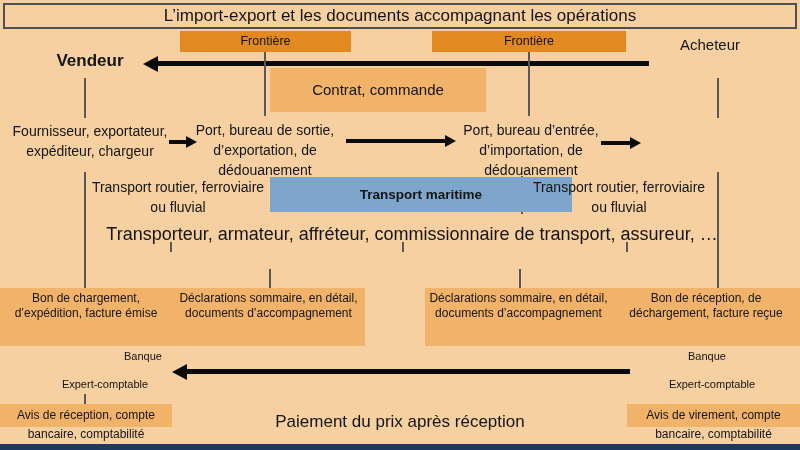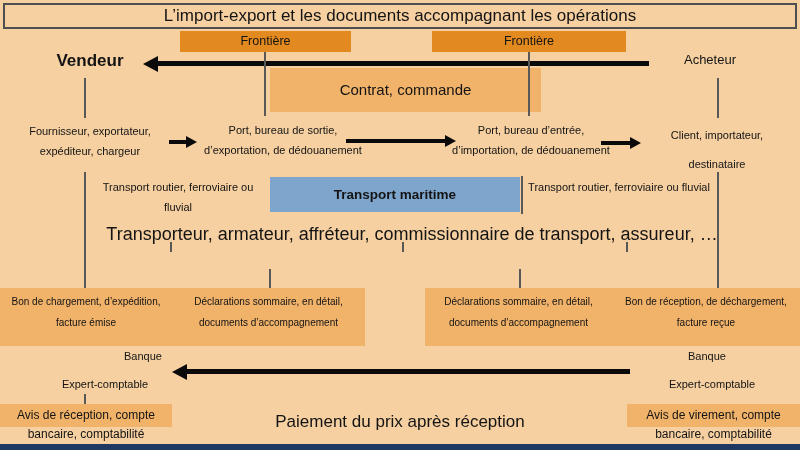--- a/index.html
+++ b/index.html
@@ -18,43 +18,43 @@
   .small-head-right { border-top:6px solid transparent; border-bottom:6px solid transparent; border-left:11px solid #0a0a0a; }
   .small-bar { position:absolute; height:4px; background:#0a0a0a; }
 
   #title-box { left:3px; top:3px; width:794px; height:26px; border:2px solid #4f4f4f;
                font-size:17px; line-height:22px; }
   .frontier { background:#E2891F; font-size:12.5px; line-height:21px; }
   #frontier-left  { left:180px; top:31px; width:171px; height:21px; }
   #frontier-right { left:432px; top:31px; width:194px; height:21px; }
 
   #vendeur  { left:35px;  top:51px; width:110px; font-size:17px;font-weight:bold; }
-  #acheteur { left:655px; top:52px; width:110px; font-size:13px; }
+  #acheteur { left:655px; top:36px; width:110px; font-size:15px; }
 
-  #contrat-box { left:270px; top:68px; width:271px; height:44px; background:#F1B26A;
+  #contrat-box { left:270px; top:68px; width:216px; height:44px; background:#F1B26A;
                  font-size:15px; line-height:44px; }
 
-  .body-txt { font-size:11px; line-height:20px; }
+  .body-txt { font-size:14px; line-height:20px; }
   #fournisseur { left:6px;   top:121px; width:168px; }
-  #port-exit   { left:204px; top:120px; width:158px;text-align:center; }
+  #port-exit   { left:186px; top:120px; width:158px;text-align:center; }
   #port-entry  { left:452px; top:120px; width:158px; }
   #client      { left:642px; top:121px; width:150px; line-height:29px; }
 
   #transport-left  { left:90px;  top:177px; width:176px; }
   #transport-right { left:527px; top:177px; width:184px; }
-  #maritime-box { left:270px; top:177px; width:250px; height:35px; background:#7EA6CC;
+  #maritime-box { left:270px; top:177px; width:302px; height:35px; background:#7EA6CC;
                   font-weight:bold; font-size:13.5px; line-height:35px; }
 
   #transporteur-line { left:12px; top:224px; width:800px; font-size:18px; }
 
   #doc-strip { left:84px; top:251px; width:636px; height:18px; background:#F0A85A;
                font-size:12.5px; line-height:18px; }
 
-  .doc-box { top:288px; height:58px; background:#F1B26A; font-size:10px;
-             line-height:21px; padding-top:3px; }
+  .doc-box { top:288px; height:58px; background:#F1B26A; font-size:12px;
+             line-height:15px; padding-top:3px; }
   #box-bon-chargement { left:0;     width:172px; }
   #box-decl-left      { left:172px; width:193px; }
   #box-decl-right     { left:425px; width:187px; }
   #box-bon-reception  { left:612px; width:188px; }
 
   .fin-txt { font-size:11px; }
   #banque-left  { left:93px;  top:350px; width:100px; }
   #banque-right { left:657px; top:350px; width:100px; }
   #expert-left  { left:40px;  top:378px; width:130px; }
   #expert-right { left:647px; top:378px; width:130px; }
@@ -115,21 +115,20 @@
     <div class="head small-head-right abs" style="left:445px; top:135px;"></div>
   </div>
 
   <div id="port-entry" class="box body-txt">Port, bureau d’entrée, d’importation, de dédouanement</div>
 
   <div>
     <div class="small-bar abs" style="left:601px; top:141px; width:30px;"></div>
     <div class="head small-head-right abs" style="left:630px; top:137px;"></div>
   </div>
 
-  <div id="client" class="box body-txt">Client, importateur, destinataire</div>
 
   <div id="transport-left" class="box body-txt">Transport routier, ferroviaire ou fluvial</div>
   <div id="maritime-box" class="box">Transport maritime</div>
   <div id="transport-right" class="box body-txt">Transport routier, ferroviaire ou fluvial</div>
 
   <div id="transporteur-line" class="box">Transporteur, armateur, affréteur, commissionnaire de transport, assureur, …</div>
 
 
   <div id="box-bon-chargement" class="box doc-box">Bon de chargement, d’expédition, facture émise</div>
   <div id="box-decl-left" class="box doc-box">Déclarations sommaire, en détail, documents d’accompagnement</div>

